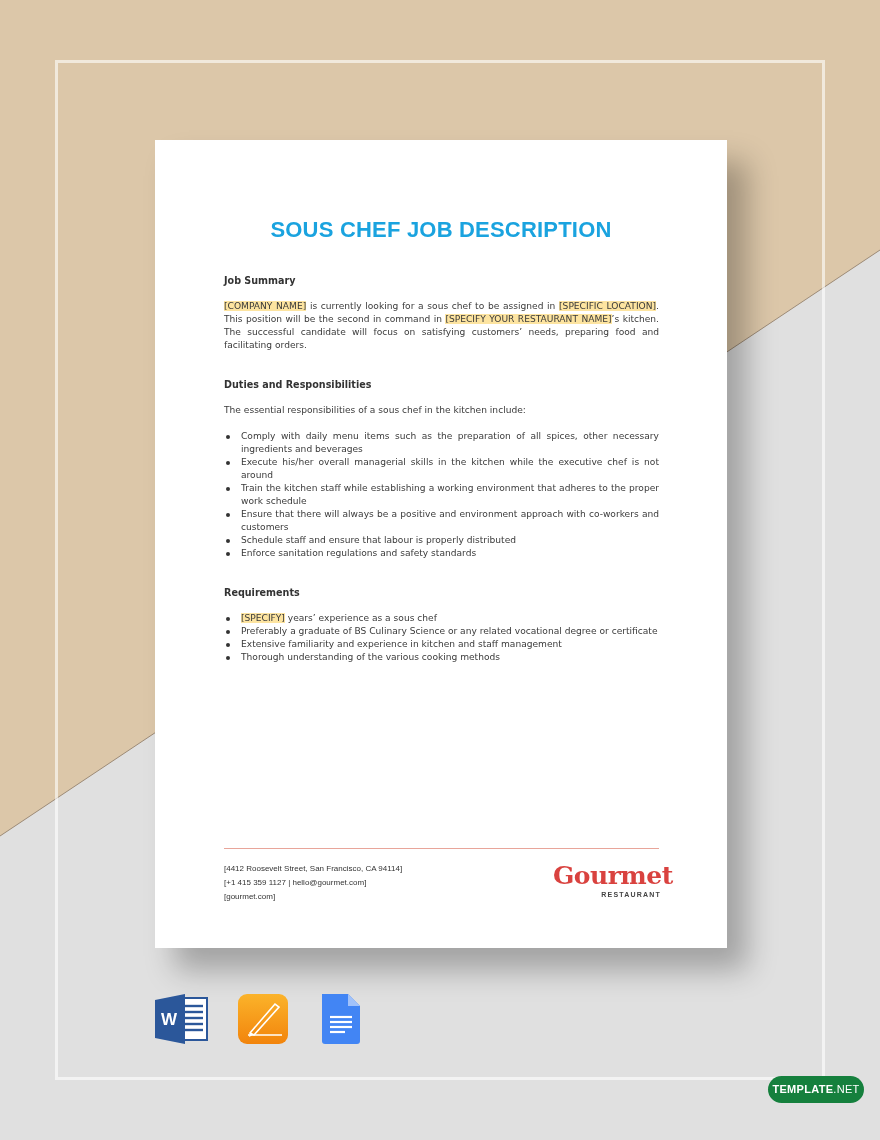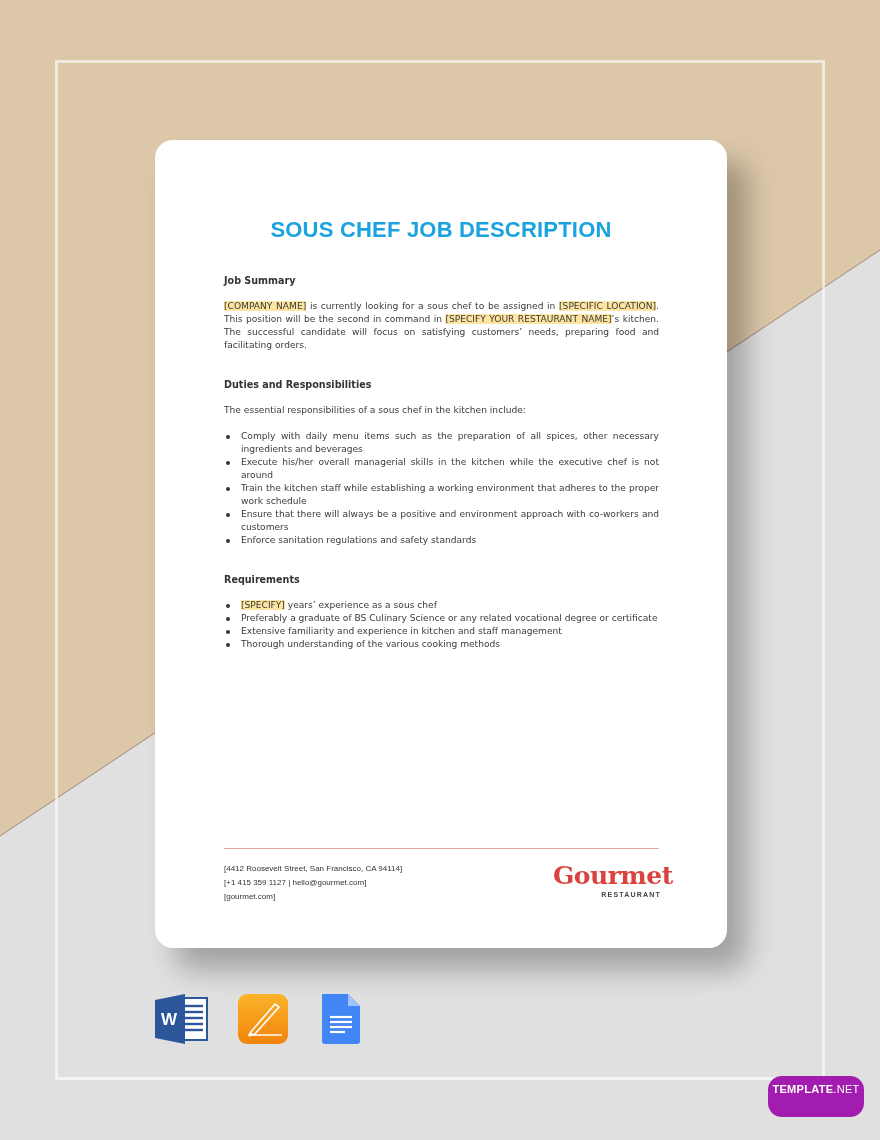--- a/index.html
+++ b/index.html
@@ -26,21 +26,20 @@
       border: 3px solid rgba(255,255,255,0.6);
     }
     .doc {
       position: absolute;
       left: 155px; top: 140px;
       width: 572px; height: 808px;
       background: #ffffff;
       box-shadow: 20px 22px 28px rgba(0,0,0,0.28);
       font-family: "DejaVu Sans", sans-serif;
       color: #3a3a3a;
-      border-radius: 18px;
     }
     .doc-title {
       position: absolute;
       left: 0; right: 0; top: 77px;
       text-align: center;
       color: #1aa3df;
       font-family: "Liberation Sans", sans-serif;
       font-weight: bold;
       font-size: 22px;
       letter-spacing: 0.2px;
@@ -112,23 +111,23 @@
     }
     .app-icons {
       position: absolute;
       left: 155px; top: 993px;
       display: flex; gap: 30px;
     }
     .app-icon { width: 52px; height: 52px; position: relative; }
     .watermark {
       position: absolute;
       left: 768px; top: 1076px;
-      width: 96px; height: 41px;
+      width: 96px; height: 27px;
       border-radius: 14px;
-      background: #a21caf;
+      background: #15803d;
       color: #ffffff;
       font-family: "Liberation Sans", sans-serif;
       font-size: 11px;
       line-height: 27px;
       text-align: center;
       letter-spacing: 0.3px;
     }
     .watermark b { font-weight: bold; }
     .watermark span.light { font-weight: normal; }
   </style>
@@ -151,20 +150,21 @@
     <p class="para"><span class="hl">[COMPANY NAME]</span><span> is currently looking for a sous chef to be assigned in </span><span class="hl">[SPECIFIC LOCATION]</span><span>. This position will be the second in command in </span><span class="hl">[SPECIFY YOUR RESTAURANT NAME]</span><span>’s kitchen. The successful candidate will focus on satisfying customers’ needs, preparing food and facilitating orders.</span></p>
 
     <div class="sec h">Duties and Responsibilities</div>
     <div class="gap"></div>
     <p>The essential responsibilities of a sous chef in the kitchen include:</p>
     <ul class="bullets">
       <li>Comply with daily menu items such as the preparation of all spices, other necessary ingredients and beverages</li>
       <li>Execute his/her overall managerial skills in the kitchen while the executive chef is not around</li>
       <li>Train the kitchen staff while establishing a working environment that adheres to the proper work schedule</li>
       <li>Ensure that there will always be a positive and environment approach with co-workers and customers</li>
+      <li>Schedule staff and ensure that labour is properly distributed</li>
       <li>Enforce sanitation regulations and safety standards</li>
     </ul>
 
     <div class="sec h">Requirements</div>
     <ul class="bullets">
       <li><span class="hl">[SPECIFY]</span><span> years’ experience as a sous chef</span></li>
       <li>Preferably a graduate of BS Culinary Science or any related vocational degree or  certificate</li>
       <li>Extensive familiarity and experience in kitchen and staff management</li>
       <li>Thorough understanding of the various cooking methods</li>
     </ul>

